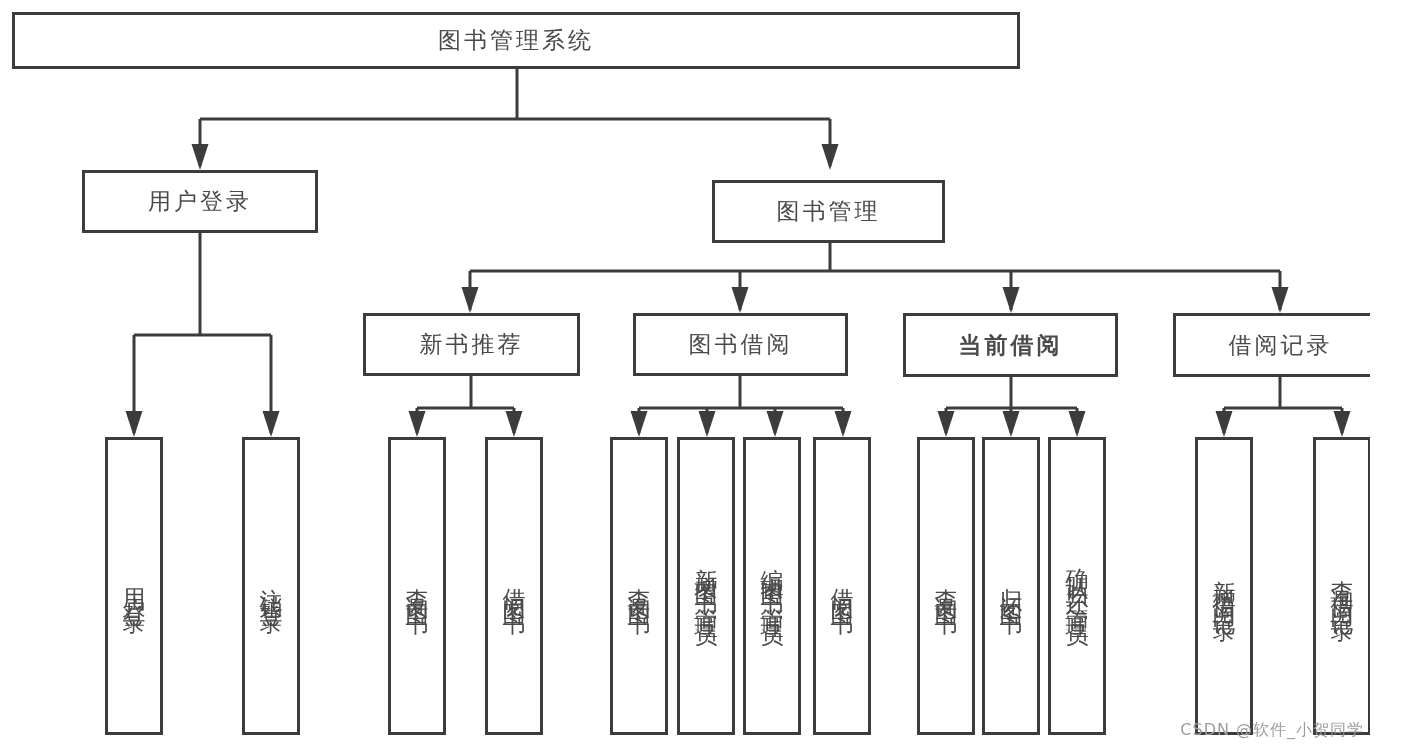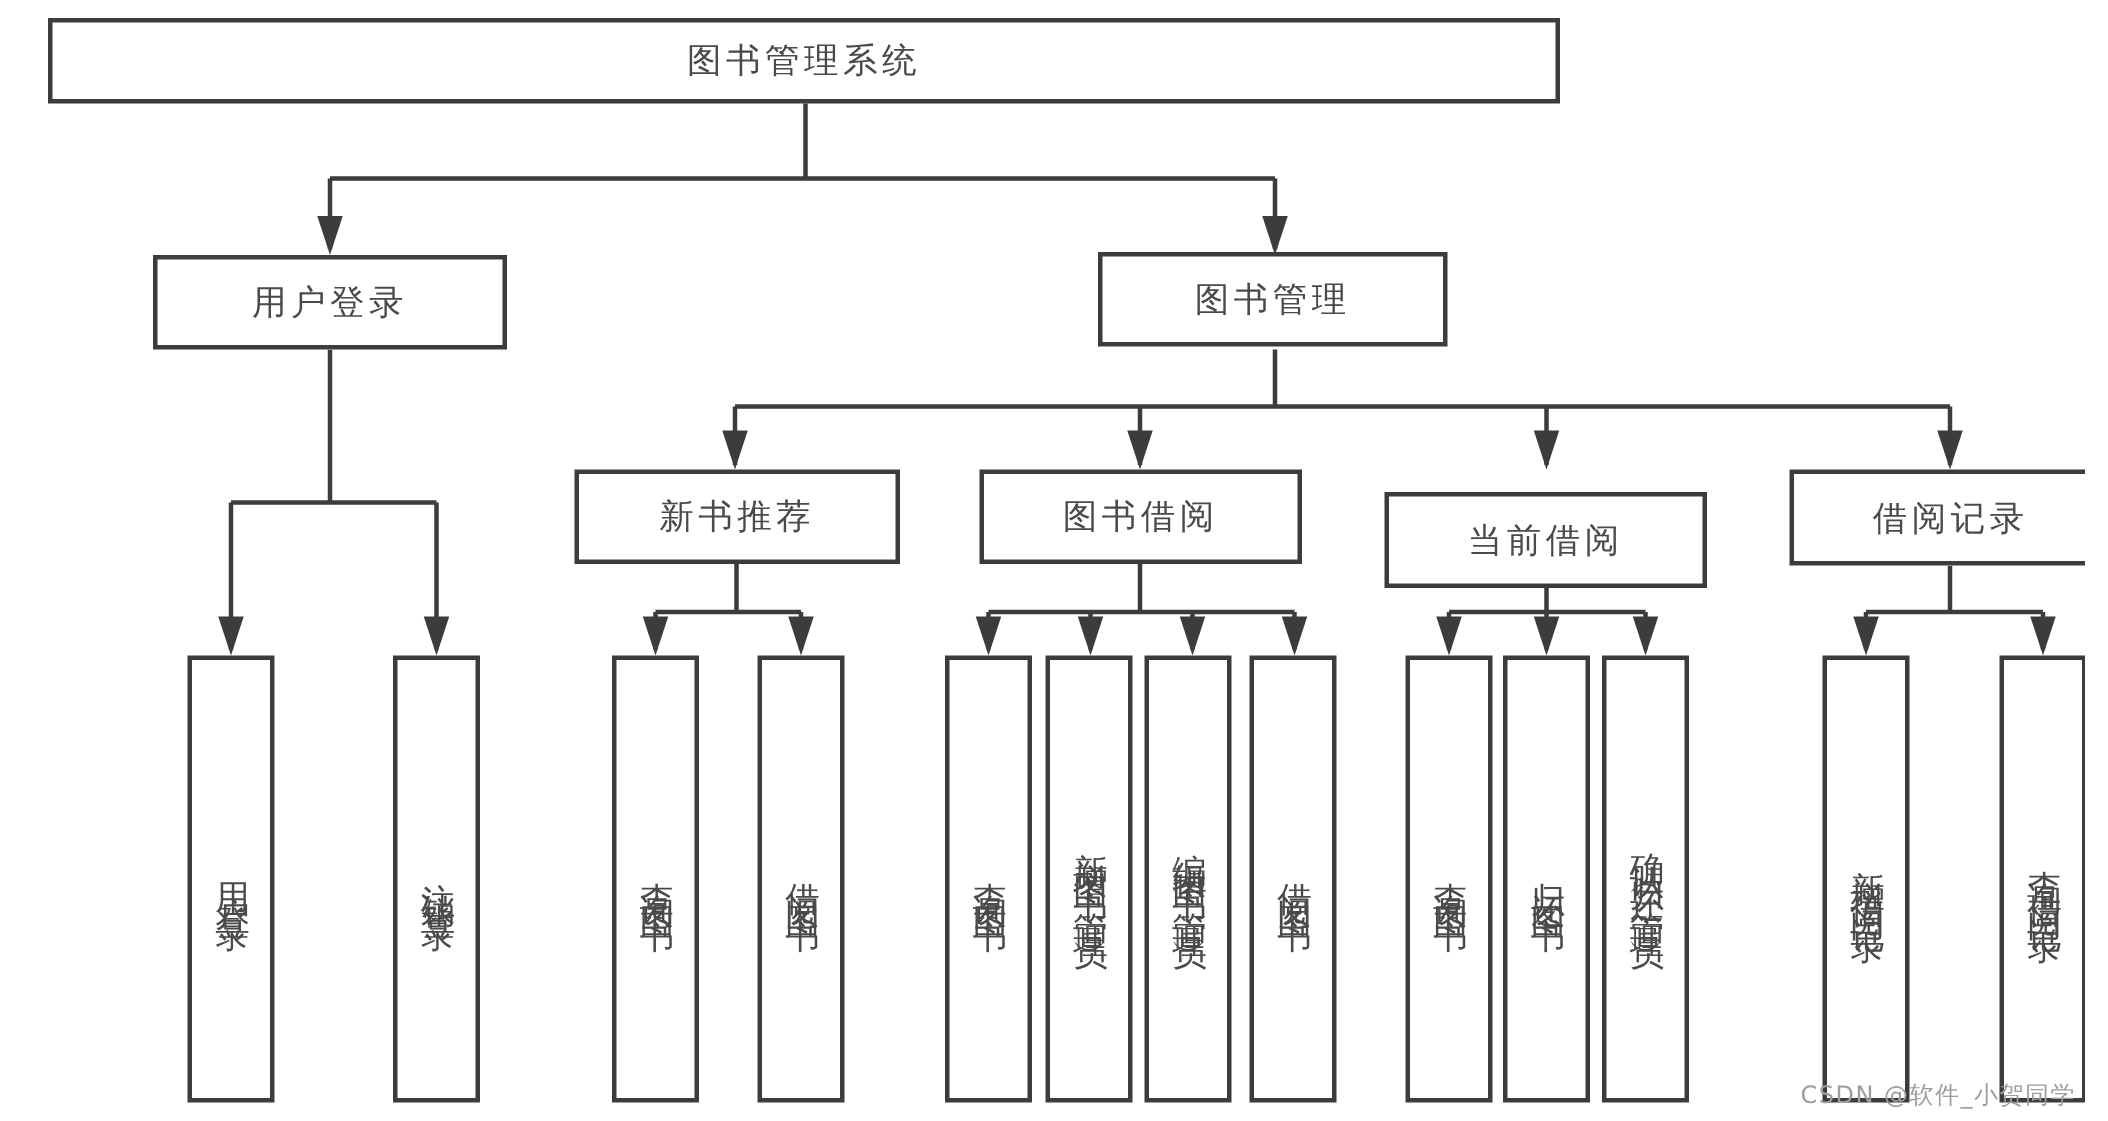--- a/index.html
+++ b/index.html
@@ -8,21 +8,20 @@
     --watermark:#9d9d9d;
     --background:#ffffff;
   }
   html,body{margin:0;padding:0;background:var(--background);}
   #canvas{
     position:relative;
     width:1370px;height:747px;
     background:var(--background);
     font-family:"DejaVu Sans","Liberation Sans",sans-serif;
     overflow:hidden;
-    margin-left:20px;
   }
   #connectors{position:absolute;left:0;top:0;width:1405px;height:747px;}
   #connectors path{stroke:var(--line);stroke-width:3;fill:none;}
   #connectors polygon{fill:var(--line);stroke:none;}
   .box{
     position:absolute;
     background:#fff;
     border:3px solid var(--line);
     box-sizing:border-box;
     display:flex;align-items:center;justify-content:center;
@@ -34,25 +33,25 @@
     writing-mode:vertical-rl;
     text-orientation:mixed;
     font-size:23px;
     letter-spacing:8px;
     line-height:1;
   }
   
   .b-root{left:12px;top:12px;width:1008px;height:57px;}
   
   .b-userlogin{left:82px;top:170px;width:236px;height:63px;}
-  .b-bookmgmt{left:712px;top:168px;width:233px;height:63px;}
+  .b-bookmgmt{left:712px;top:180px;width:233px;height:63px;}
   
   .b-newrec{left:363px;top:313px;width:217px;height:63px;}
   .b-borrow{left:633px;top:313px;width:215px;height:63px;}
-  .b-current{left:903px;top:328px;width:215px;height:64px;}
+  .b-current{left:903px;top:313px;width:215px;height:64px;font-weight:bold;}
   .b-records{left:1173px;top:313px;width:215px;height:64px;}
   
   .leaf{top:437px;width:58px;height:298px;}
   .b-l1{left:105px;}
   .b-l2{left:242px;}
   .b-l3{left:388px;}
   .b-l4{left:485px;}
   .b-l5{left:610px;}
   .b-l6{left:677px;}
   .b-l7{left:743px;}

